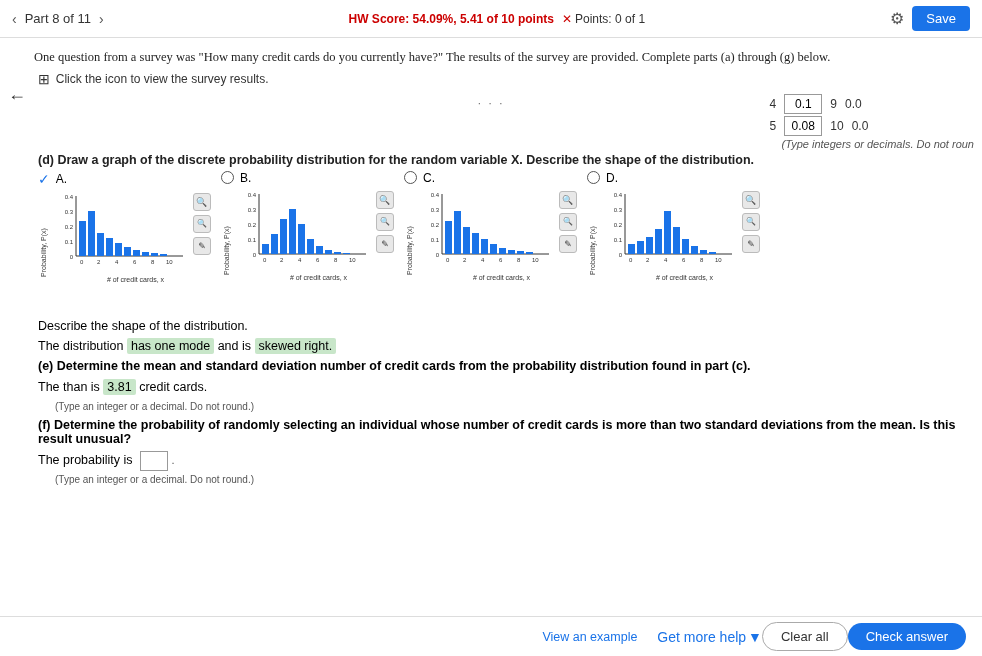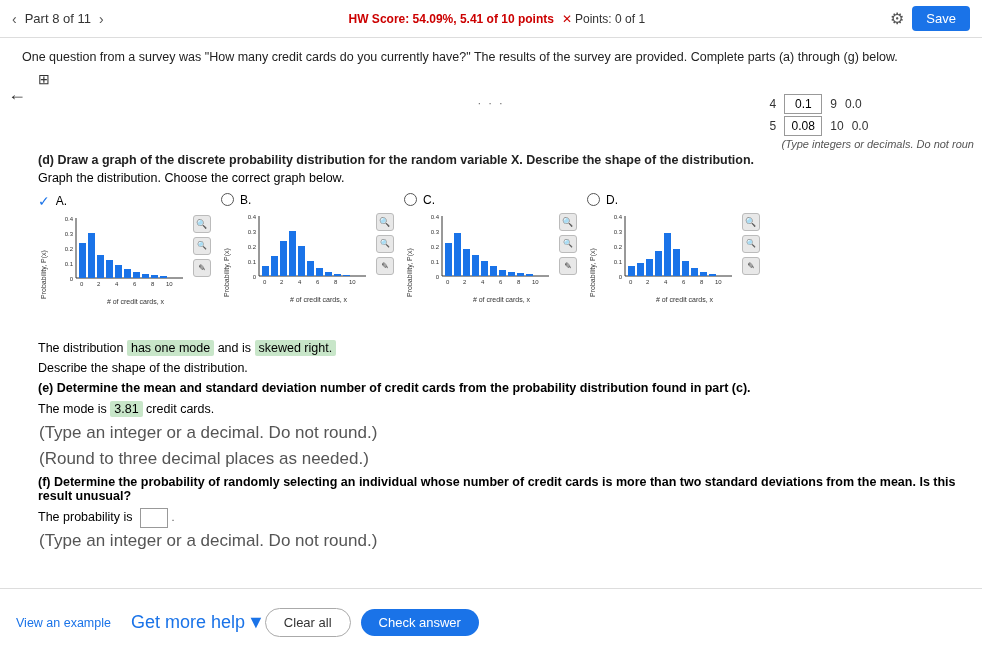--- a/index.html
+++ b/index.html
@@ -81,23 +81,24 @@
       font-size: 18px;
       cursor: pointer;
       color: #333;
       background: none;
       border: none;
     }
 
     .question-text {
       font-size: 12.5px;
       color: #222;
-      margin-left: 6px;
+      margin-left: 18px;
       margin-bottom: 4px;
       line-height: 1.5;
+      font-family: Liberation Serif, serif;
     }
 
     .survey-link {
       display: flex;
       align-items: center;
       gap: 6px;
       margin-left: 22px;
       font-size: 12px;
       color: #333;
       margin-bottom: 8px;
@@ -243,24 +244,24 @@
       font-weight: bold;
     }
 
     .answer-line {
       font-size: 12.5px;
       margin-bottom: 3px;
       line-height: 1.7;
     }
 
     .answer-note {
-      font-size: 17px;
+      font-size: 10px;
       color: #555;
       margin-bottom: 6px;
-      margin-left: 1px;
+      margin-left: 17px;
     }
 
     .answer-value {
       background: #c8e6c9;
       padding: 1px 4px;
       border-radius: 2px;
       font-weight: normal;
     }
 
     .blank-input {
@@ -270,55 +271,54 @@
       display: inline-block;
       vertical-align: middle;
     }
 
     
     .bottom-bar {
       position: fixed;
       bottom: 0;
       left: 0;
       width: 982px;
-      height: 68px;
+      height: 40px;
       background: #fff;
       border-top: 1px solid #ddd;
       display: flex;
       align-items: center;
-      justify-content: flex-start;
+      justify-content: flex-end;
       padding: 0 16px;
     }
 
     .bottom-left {
       display: flex;
       align-items: center;
       gap: 20px;
     }
 
     .view-example-link {
       color: #1a73e8;
       font-size: 12.5px;
       cursor: pointer;
       text-decoration: none;
     }
 
     .get-help-link {
       color: #1a73e8;
-      font-size: 18px;
+      font-size: 14px;
       cursor: pointer;
       display: flex;
       align-items: center;
       gap: 2px;
     }
 
     .bottom-right {
       display: flex;
       align-items: center;
-      gap: 10px;
     }
 
     .clear-all-btn {
       background: #fff;
       border: 1px solid #aaa;
       border-radius: 20px;
       padding: 6px 18px;
       font-size: 13px;
       cursor: pointer;
       color: #333;
@@ -373,20 +373,21 @@
 </div>
 
 <div class="main-content">
 
   <button class="back-btn">←</button>
 
   <div class="question-text">One question from a survey was "How many credit cards do you currently have?" The results of the survey are provided. Complete parts (a) through (g) below.</div>
 
   <div class="survey-link">
     <span class="grid-icon">⊞</span>
+    <span>Click the icon to view the survey results.</span>
   </div>
 
   <div style="text-align:center; margin-bottom:6px;">
     <span class="dots-menu">· · ·</span>
   </div>
 
   <div class="table-area">
     <div class="table-row-data">
       <span>4</span>
       <input class="input-box-small" type="text" value="0.1" style="">
@@ -397,21 +398,20 @@
       <span>5</span>
       <input class="input-box-small" type="text" value="0.08" style="">
       <span>10</span>
       <span>0.0</span>
     </div>
     <div class="table-note">(Type integers or decimals. Do not roun</div>
   </div>
 
   <div style="margin-left:22px; margin-top:4px;">
     <div class="section-title">(d) Draw a graph of the discrete probability distribution for the random variable X. Describe the shape of the distribution.</div>
-    <div class="section-choose">Graph the distribution. Choose the correct graph below.</div>
 
     <div class="graphs-row">
 
       <div class="graph-option">
         <div class="option-label">
           <span class="check-mark">✓</span>
           <span>A.</span>
         </div>
         <div class="chart-container" style="position:relative;">
           <div style="position:absolute;left:2px;top:8px;writing-mode:vertical-rl;transform:rotate(180deg);font-size:7px;color:#333;height:80px;display:flex;align-items:center;">Probability, P(x)</div>
@@ -584,41 +584,40 @@
             <div class="chart-icon-btn">🔍</div>
             <div class="chart-icon-btn" style="font-size:8px;">🔍</div>
             <div class="chart-icon-btn">✎</div>
           </div>
         </div>
       </div>
 
     </div>
 
     <div class="distribution-text">
+      <span>Describe the shape of the distribution.</span>
+    </div>
+
+    <div class="distribution-text">
       <span>The distribution</span>
       <span class="highlighted-text">has one mode</span>
       <span>and is</span>
       <span class="highlighted-text">skewed right.</span>
     </div>
 
-    <div class="distribution-text">
-      <span>Describe the shape of the distribution.</span>
-    </div>
-
     <div style="margin-top:6px;">
       <div class="section-e">(e) Determine the mean and standard deviation number of credit cards from the probability distribution found in part (c).</div>
 
       <div class="answer-line">
-        <span>The mode is</span>
+        <span>The than is</span>
         <span class="answer-value">3.81</span>
         <span>credit cards.</span>
       </div>
       <div class="answer-note">(Type an integer or a decimal. Do not round.)</div>
 
-      <div class="answer-note">(Round to three decimal places as needed.)</div>
     </div>
 
     <div style="margin-top:4px;">
       <div class="section-e">(f) Determine the probability of randomly selecting an individual whose number of credit cards is more than two standard deviations from the mean. Is this result unusual?</div>
 
       <div class="answer-line">
         <span>The probability is</span>
         <input type="text" class="blank-input" style="margin-left: 4px;">
         <span style="font-size:11px;color:#555;">.</span>
       </div>

